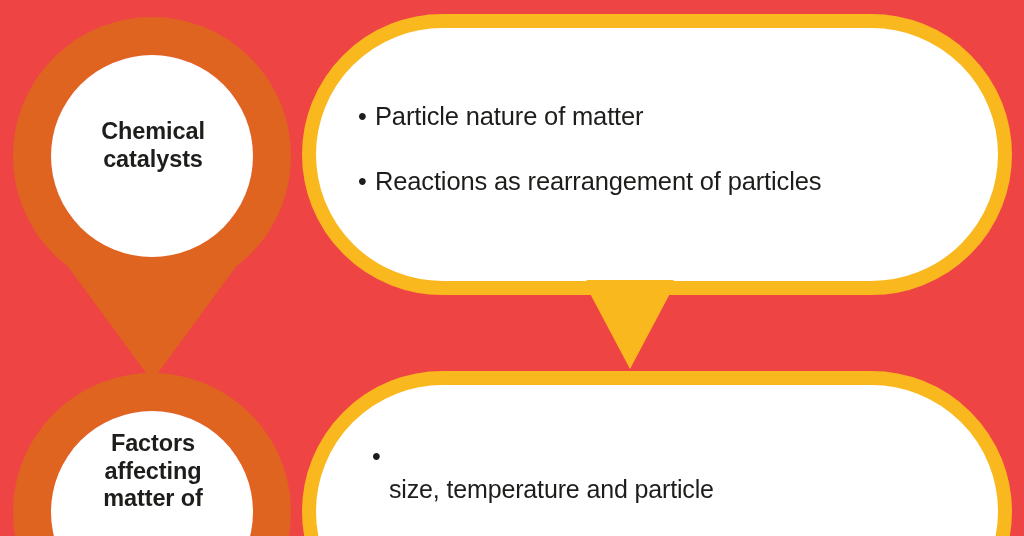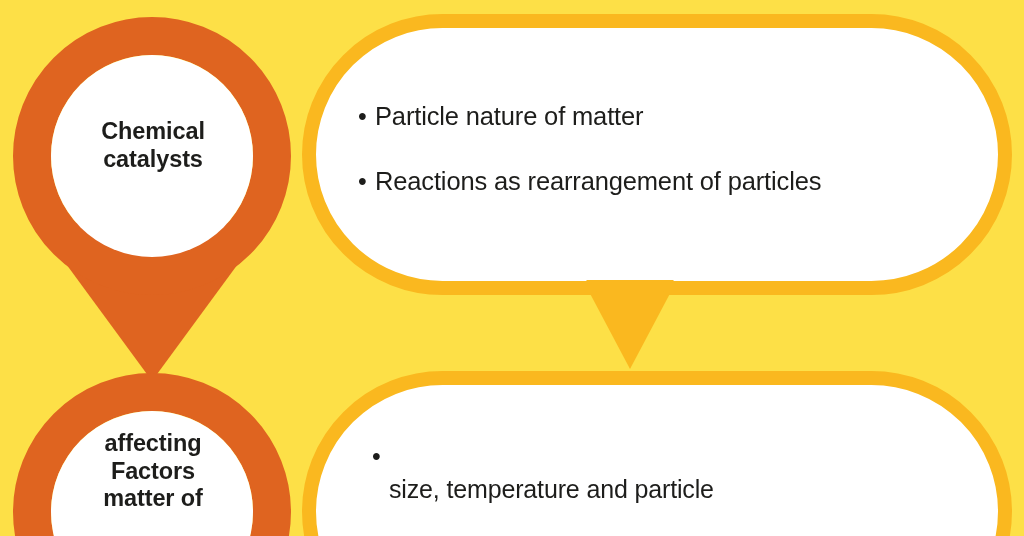--- a/index.html
+++ b/index.html
@@ -10,21 +10,21 @@
   }
   body {
     font-family: "Liberation Sans", sans-serif;
     -webkit-font-smoothing: antialiased;
   }
 
   #stage {
     position: relative;
     width: 1024px;
     height: 536px;
-    background: #fde047;
+    background: #ef4444;
     overflow: hidden;
   }
 
   #diagram-svg {
     position: absolute;
     left: 0;
     top: 0;
     width: 1024px;
     height: 536px;
     display: block;
@@ -135,22 +135,22 @@
     </g>
 
   </svg>
 
   <div class="node-label" id="label-chemical-reactions">
     <div>Chemical</div>
     <div>catalysts</div>
   </div>
 
   <div class="node-label" id="label-factors">
+    <div>Factors</div>
     <div>affecting</div>
-    <div>Factors</div>
     <div>matter of</div>
   </div>
 
   <div class="bullet-panel" id="panel-top">
     <div class="bullet-row">
       <span class="bullet-dot">•</span>
       <span class="bullet-text">Particle nature of matter</span>
     </div>
     <div class="bullet-row">
       <span class="bullet-dot">•</span>

